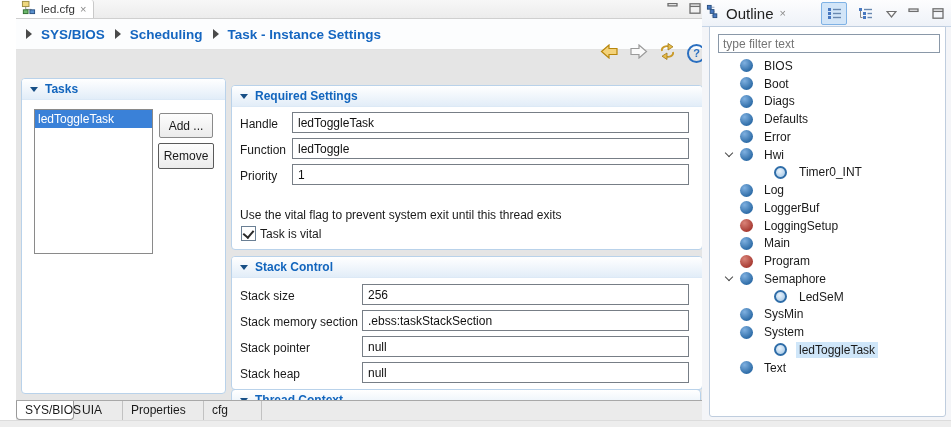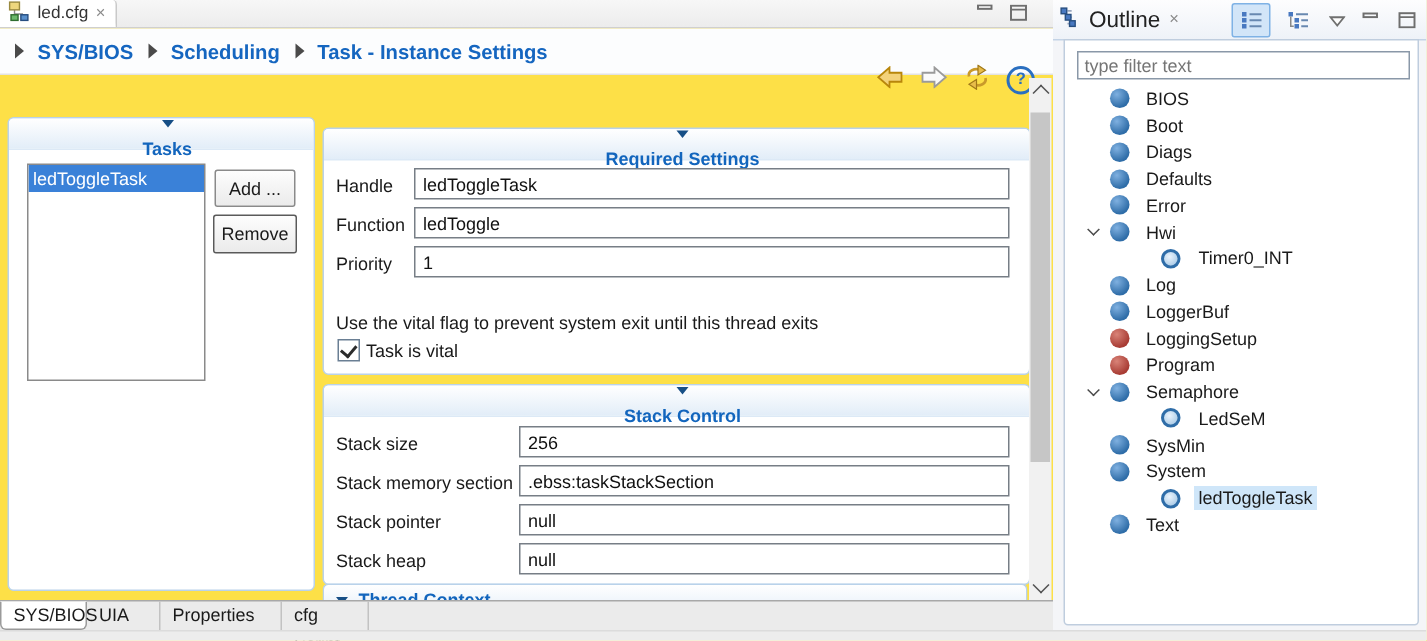--- a/index.html
+++ b/index.html
@@ -1,20 +1,20 @@
 <!DOCTYPE html>
 <html><head>
 <meta charset="utf-8">
 <style>
   html,body{margin:0;padding:0;background:#ededed;}
   #app{position:relative;width:951px;height:427px;background:#ffffff;
        font-family:"Liberation Sans", sans-serif;font-size:12px;color:#1a1a1a;
        overflow:hidden;-webkit-font-smoothing:antialiased;}
   
-  .editor{position:absolute;left:0;top:0;width:702px;height:420px;background:#fde047;}
+  .editor{position:absolute;left:16px;top:0;width:702px;height:420px;background:#e5e5e5;}
   .tabbar{position:absolute;left:0;top:0;width:702px;height:18px;
           background:linear-gradient(#f7f7f7,#ececec);border-bottom:1px solid #cfcfcf;}
   .etab{position:absolute;left:0;top:0;height:18px;background:#ffffff;
         border-right:1px solid #c9c9c9;border-top-right-radius:3px;
         display:flex;align-items:center;padding:0 7px 0 5px;gap:5px;}
   .etab .lbl{font-size:11.5px;color:#333;}
   .closex{color:#8a8a8a;font-size:11px;line-height:1;cursor:pointer;}
   .winctl{position:absolute;top:2px;width:15px;height:13px;display:flex;align-items:center;justify-content:center;}
   
   .crumbrow{position:absolute;left:0;top:19px;width:702px;height:30px;background:#fcfdfe;
@@ -26,21 +26,21 @@
   .helpc{width:15px;height:15px;border-radius:50%;border:2px solid #2a6fc0;color:#2a6fc0;
          font-weight:bold;font-size:11px;display:flex;align-items:center;justify-content:center;}
   
   .linksrow{position:absolute;left:0;top:50px;width:686px;height:22px;background:#fff;
             display:flex;align-items:center;gap:16px;padding-left:8px;}
   .lnk{text-decoration:underline;color:#1265bd;cursor:pointer;}
   .lnk.disabled{color:#a9c0d8;cursor:default;}
   
   .section{position:absolute;background:#fff;border:1px solid #b9d2ea;border-radius:4px;overflow:hidden;}
   .sechdr{height:20px;background:linear-gradient(#ffffff,#e2edf8);display:flex;align-items:center;
-          padding-left:8px;gap:7px;border-bottom:1px solid #dce9f6;flex-direction:column;}
+          padding-left:8px;gap:7px;border-bottom:1px solid #dce9f6;}
   .sechdr .tri{width:0;height:0;border-top:5px solid #174f86;border-left:4px solid transparent;
                border-right:4px solid transparent;margin-top:1px;}
   .sechdr .t{font-weight:bold;color:#1265bd;font-size:12px;}
   
   .tasklist{position:absolute;left:12px;top:30px;width:117px;height:143px;background:#fff;
             border:1px solid #8a8a8a;overflow:hidden;}
   .taskitem{height:18px;line-height:18px;padding-left:3px;}
   .taskitem.selected{background:#3a81d8;color:#fff;}
   .btn{position:absolute;background:linear-gradient(#fdfdfd,#ebebeb);border:1px solid #8a8a8a;
        border-radius:2px;font-size:12px;display:flex;align-items:center;justify-content:center;cursor:pointer;text-align:right;}
@@ -323,20 +323,25 @@
             <span class="micon blue"></span>
             <span class="tlabel">LoggerBuf</span>
           </div>
           <div class="trow" style="padding-left: 8px;">
             <span class="chevslot"></span>
             <span class="micon red"></span>
             <span class="tlabel">LoggingSetup</span>
           </div>
           <div class="trow" style="padding-left: 8px;">
             <span class="chevslot"></span>
+            <span class="micon blue"></span>
+            <span class="tlabel">Main</span>
+          </div>
+          <div class="trow" style="padding-left: 8px;">
+            <span class="chevslot"></span>
             <span class="micon red"></span>
             <span class="tlabel">Program</span>
           </div>
           <div class="trow" style="padding-left: 8px;">
             <span class="chevslot">
               <span class="chev"></span>
             </span>
             <span class="micon blue"></span>
             <span class="tlabel">Semaphore</span>
           </div>

